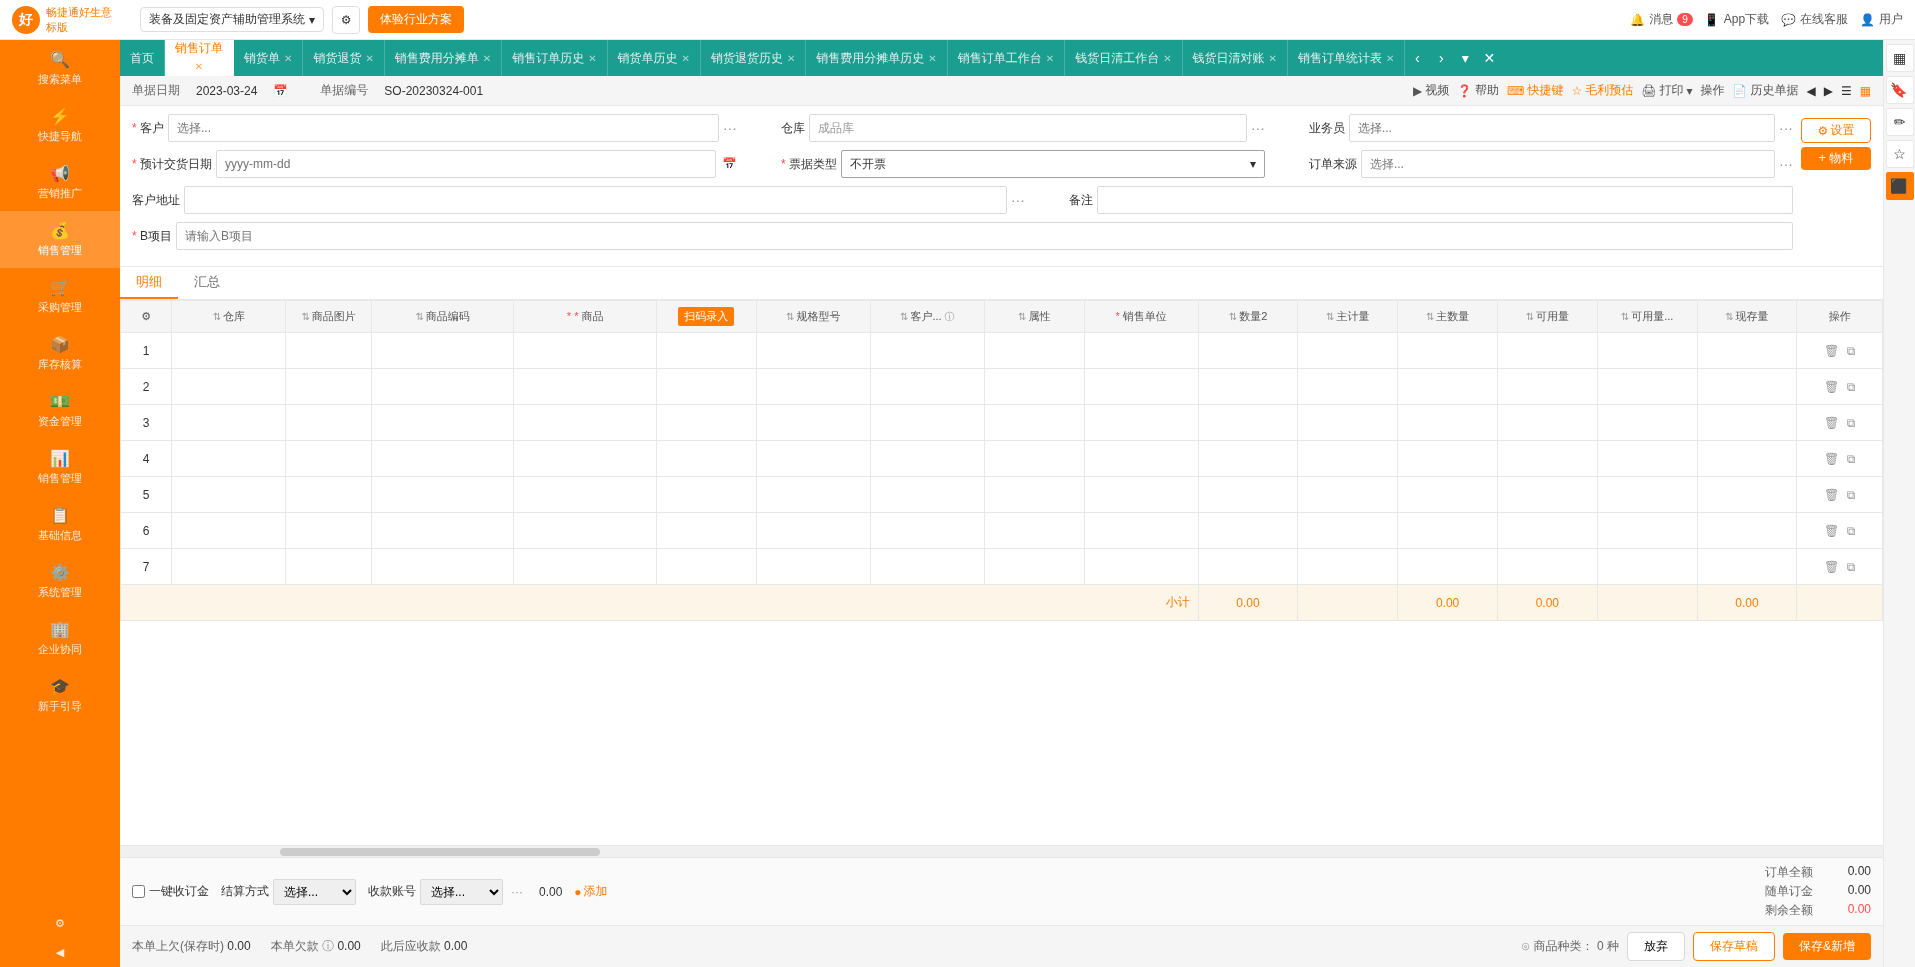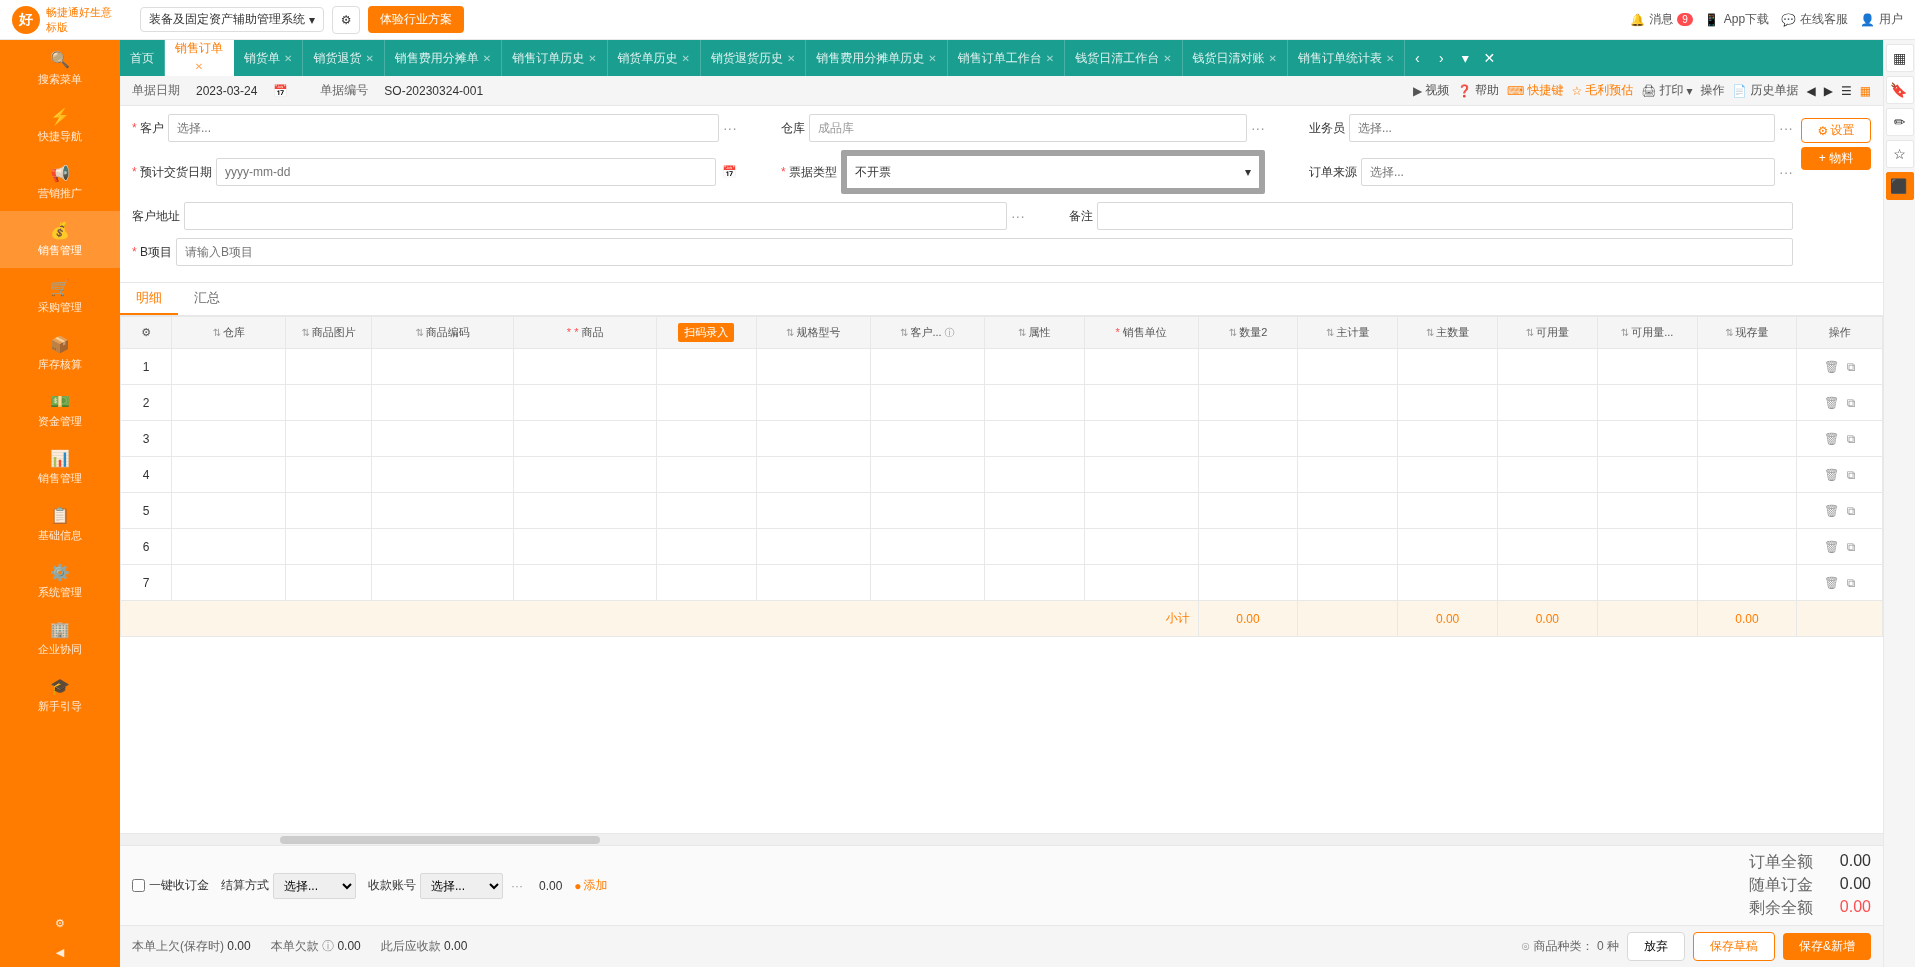--- a/index.html
+++ b/index.html
@@ -93,21 +93,21 @@
     .scrollbar-inner { width: 320px; height: 8px; margin: 2px 160px; background: #ccc; border-radius: 4px; }
 
     
     .bottom-bar { background: #fafafa; border-top: 1px solid #e8e8e8; padding: 6px 12px; display: flex; align-items: center; gap: 12px; flex-shrink: 0; }
     .bottom-checkbox { display: flex; align-items: center; gap: 4px; font-size: 12px; }
     .bottom-field { display: flex; align-items: center; gap: 4px; font-size: 12px; }
     .bottom-select { height: 26px; border: 1px solid #d9d9d9; border-radius: 2px; padding: 0 20px 0 6px; font-size: 12px; }
     .add-btn { display: flex; align-items: center; gap: 2px; color: #ff7c00; font-size: 12px; cursor: pointer; }
 
     
-    .right-summary { margin-left: auto; display: flex; flex-direction: column; align-items: flex-end; gap: 2px; font-size: 16px; color: #333; }
+    .right-summary { margin-left: auto; display: flex; flex-direction: column; align-items: flex-end; gap: 2px; font-size: 12px; color: #333; }
     .summary-row { display: flex; gap: 8px; }
     .summary-label { color: #666; }
     .summary-value { color: #333; min-width: 50px; text-align: right; }
     .summary-value.red { color: #ff4d4f; }
 
     
     .status-bar { background: #f5f5f5; border-top: 1px solid #e8e8e8; padding: 6px 12px; display: flex; align-items: center; font-size: 12px; color: #666; flex-shrink: 0; }
     .status-item { margin-right: 20px; }
     .status-value { color: #333; font-weight: 500; }
     .status-right { margin-left: auto; display: flex; align-items: center; gap: 8px; }
@@ -354,21 +354,21 @@
               </div>
 
               <div class="form-row">
                 <div class="form-field" style="flex:1.2;">
                   <span class="form-label required">预计交货日期</span>
                   <input class="form-input" placeholder="yyyy-mm-dd" style="">
                   <span style="color:#999;cursor:pointer;margin-left:2px;">📅</span>
                 </div>
                 <div class="form-field" style="flex:1;">
                   <span class="form-label required" style="margin-left:20px;">票据类型</span>
-                  <div style="display:flex;align-items:center;flex:1;border:6px solid #a3a3a3;border-radius:2px;padding:0 8px;height:44px;background:white;cursor:pointer;">
+                  <div style="display:flex;align-items:center;flex:1;border:1px solid #a3a3a3;border-radius:2px;padding:0 8px;height:28px;background:white;cursor:pointer;">
                     <span style="flex:1;font-size:12px;">不开票</span>
                     <span>▾</span>
                   </div>
                 </div>
                 <div class="form-field" style="flex:1;">
                   <span class="form-label" style="margin-left:20px;">订单来源</span>
                   <input class="form-input" placeholder="选择..." style="">
                   <span class="dots-btn">···</span>
                 </div>
               </div>

